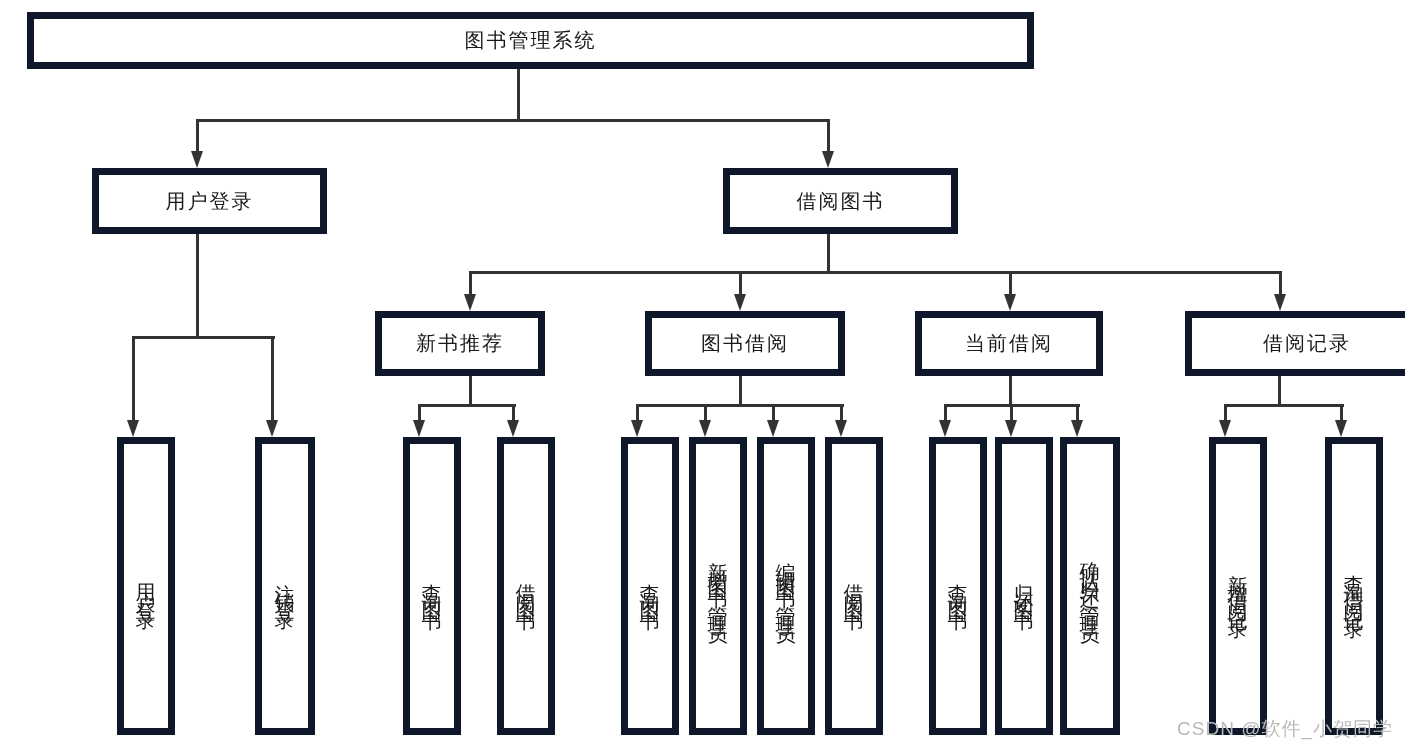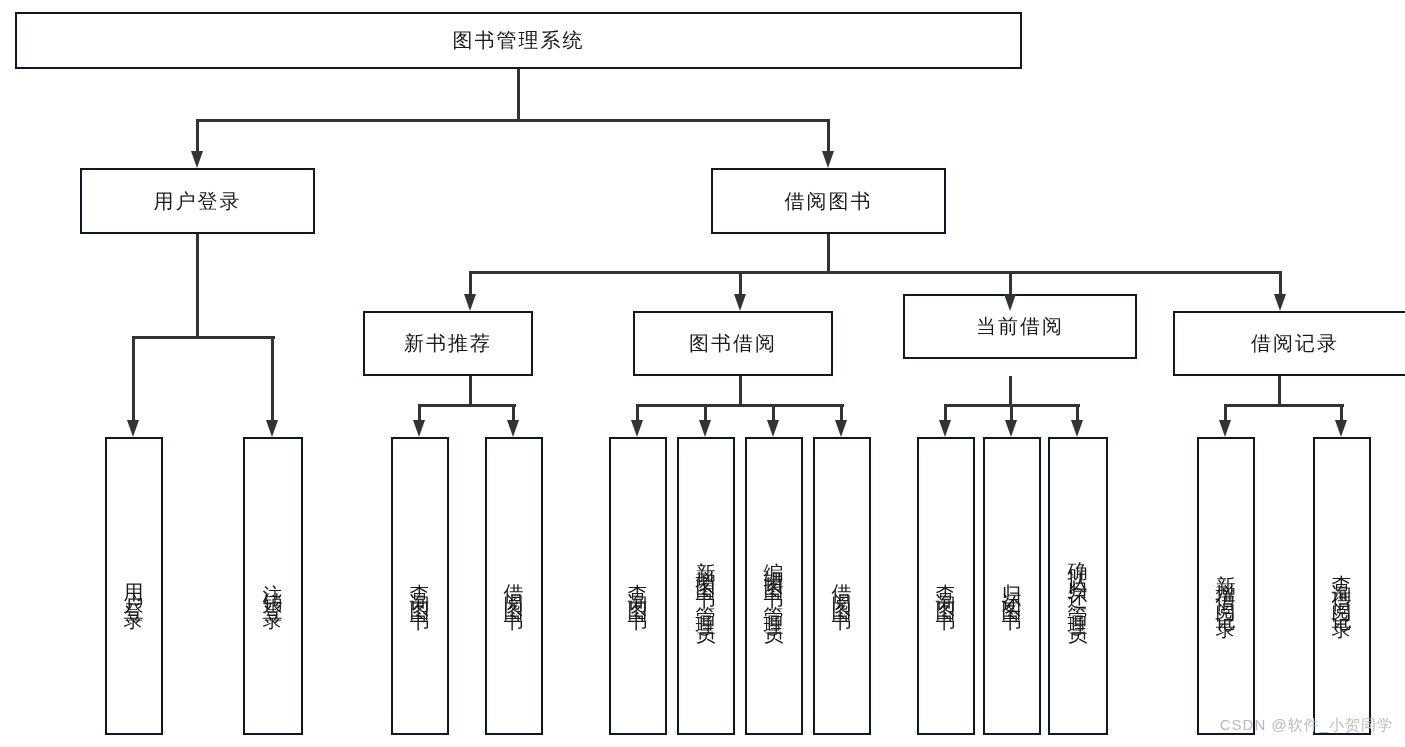--- a/index.html
+++ b/index.html
@@ -11,25 +11,26 @@
   .canvas {
     position: relative;
     width: 1405px;
     height: 747px;
     background: #ffffff;
     overflow: hidden;
   }
   .box {
     position: absolute;
     box-sizing: border-box;
-    border: 2px solid #0f172a;
+    border: 7px solid #0f172a;
     background: #ffffff;
     display: flex;
     align-items: center;
     justify-content: center;
+    margin-left: 12px;
   }
   .hbox .lbl {
     font-size: 20px;
     letter-spacing: 2px;
     color: #1a1a1a;
     white-space: nowrap;
   }
   .vbox .lbl {
     writing-mode: vertical-rl;
     text-orientation: mixed;
@@ -62,21 +63,21 @@
     width: 0;
     height: 0;
     border-left: 6.5px solid transparent;
     border-right: 6.5px solid transparent;
     border-top: 17px solid #333333;
   }
   .watermark {
     position: absolute;
     right: 12px;
     top: 716px;
-    font-size: 15px;
+    font-size: 19px;
     letter-spacing: 1px;
     color: #b9b9b9;
     white-space: nowrap;
   }
 </style>
 </head>
 <body>
 
 <div class="canvas">
 
@@ -90,21 +91,21 @@
   <div class="box hbox" style="left:711px;top:168px;width:235px;height:66px">
     <span class="lbl">借阅图书</span>
   </div>
 
   <div class="box hbox" style="left:363px;top:311px;width:170px;height:65px">
     <span class="lbl">新书推荐</span>
   </div>
   <div class="box hbox" style="left:633px;top:311px;width:200px;height:65px">
     <span class="lbl">图书借阅</span>
   </div>
-  <div class="box hbox" style="left:903px;top:294px;width:234px;height:65px">
+  <div class="box hbox" style="left:903px;top:311px;width:188px;height:65px">
     <span class="lbl">当前借阅</span>
   </div>
   <div class="box hbox" style="left:1173px;top:311px;width:244px;height:65px">
     <span class="lbl">借阅记录</span>
   </div>
 
   <div class="box vbox" style="left:105px;top:437px;width:58px;height:298px">
     <span class="lbl">用户登录</span>
   </div>
   <div class="box vbox" style="left:243px;top:437px;width:60px;height:298px">

